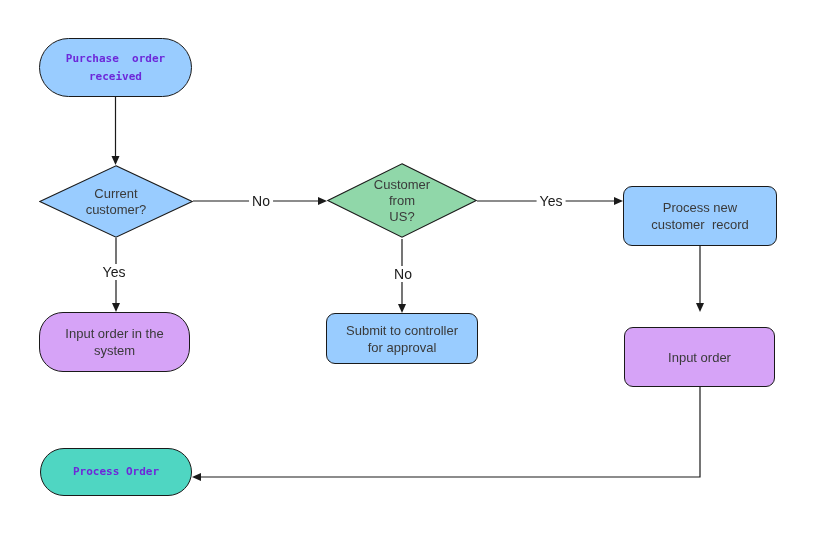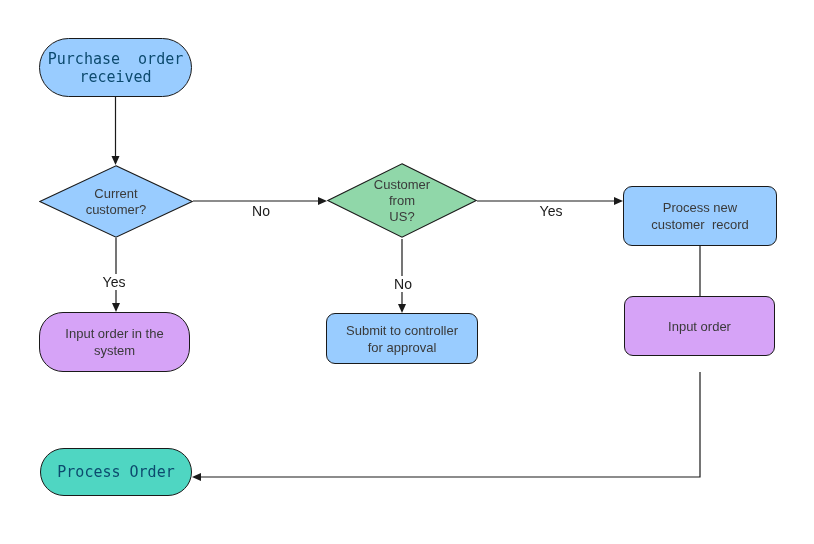--- a/index.html
+++ b/index.html
@@ -32,23 +32,24 @@
     color: #3a3a3a;
     position: relative;
     z-index: 2;
   }
   .terminator {
     border: 1.2px solid #1a1a1a;
     border-radius: 30px;
   }
   .terminator .node-label {
     font-family: "DejaVu Sans Mono", monospace;
-    font-size: 15px;
+    font-size: 11px;
     line-height: 18px;
-    color: #0c4a6e;
+    color: #6d28d9;
+    font-weight: bold;
   }
   .process {
     border: 1.2px solid #1a1a1a;
     border-radius: 9px;
   }
   .decision { border: none; }
   .decision svg {
     position: absolute;
     left: 0; top: 0;
     width: 100%; height: 100%;
@@ -57,21 +58,20 @@
   .decision .node-label { line-height: 16px; }
   .edge-label {
     position: absolute;
     transform: translate(-50%, -50%);
     background: #ffffff;
     padding: 0 3px;
     font-size: 14px;
     color: #1a1a1a;
     z-index: 3;
     line-height: 16px;
-    margin-top: 10px;
   }
 </style>
 </head>
 <body>
 
 <div class="canvas">
 
   <svg class="edges" viewBox="0 0 814 544">
     <g class="lines" stroke="#1a1a1a">
       <polyline points="115.5,97 115.5,163"></polyline>
@@ -123,21 +123,21 @@
   <div class="node process" style="left: 39px; top: 312px; width: 151px; height: 60px; background-color: rgb(214, 163, 247); border-radius: 24px;">
     <span class="node-label">Input order in the
 system</span>
   </div>
 
   <div class="node process" style="left: 326px; top: 313px; width: 152px; height: 51px; background-color: rgb(153, 204, 255);">
     <span class="node-label">Submit to controller
 for approval</span>
   </div>
 
-  <div class="node process" style="left: 624px; top: 296px; width: 151px; height: 60px; background-color: rgb(214, 163, 247);">
+  <div class="node process" style="left: 624px; top: 327px; width: 151px; height: 60px; background-color: rgb(214, 163, 247);">
     <span class="node-label">Input order</span>
   </div>
 
   <div class="node terminator" style="left: 40px; top: 448px; width: 152px; height: 48px; background-color: rgb(79, 214, 194);">
     <span class="node-label">Process Order</span>
   </div>
 
   <span class="edge-label" style="left:261px; top:201px;">No</span>
   <span class="edge-label" style="left:114px; top:272px;">Yes</span>
   <span class="edge-label" style="left:551px; top:201px;">Yes</span>

